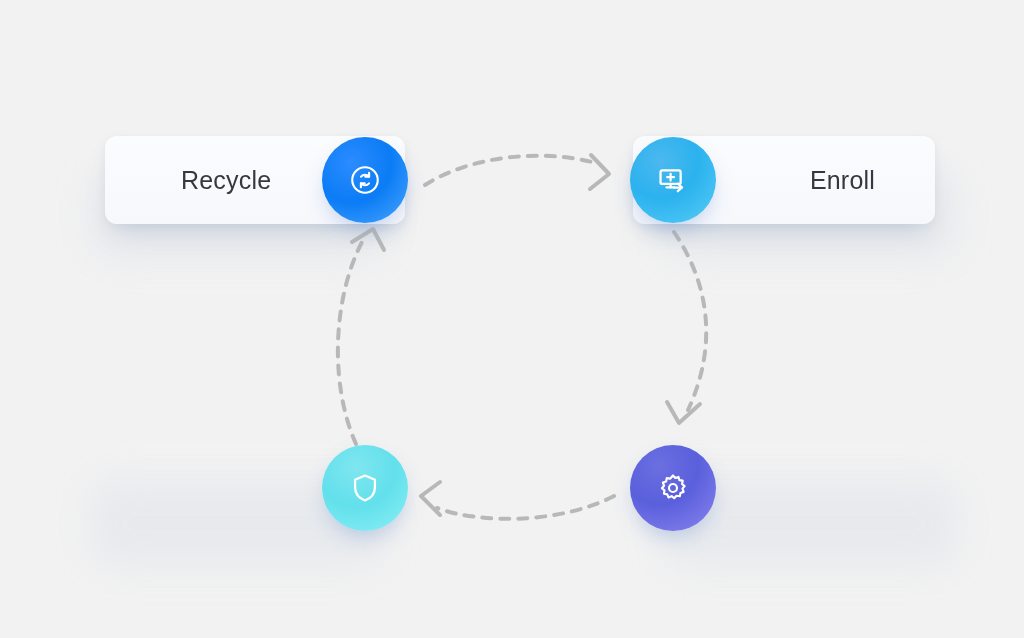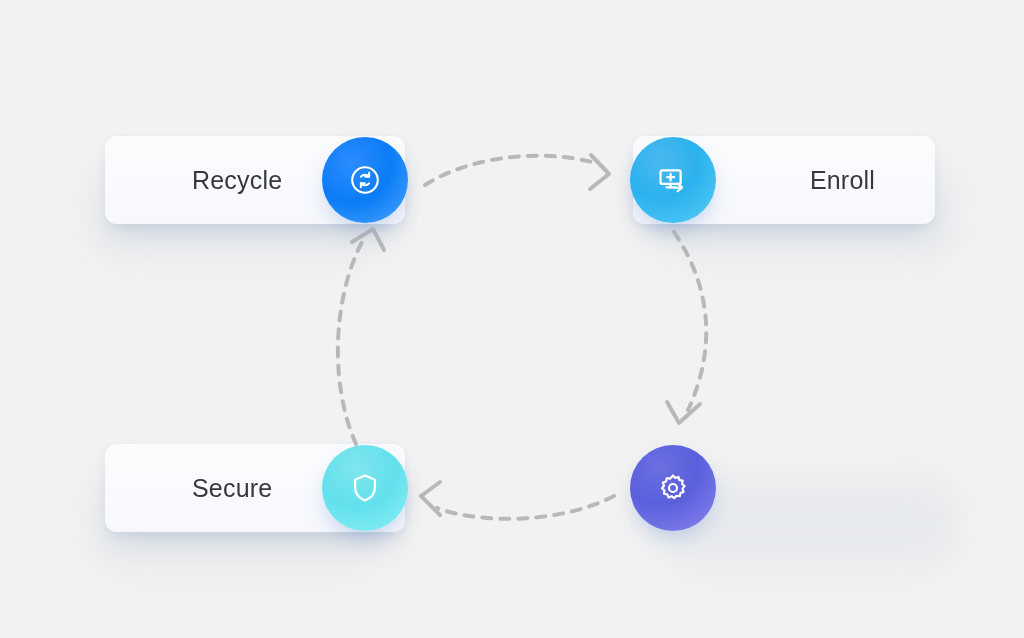--- a/index.html
+++ b/index.html
@@ -44,21 +44,21 @@
                 0 3px 8px rgba(170,185,205,.18);
     display: flex;
     align-items: center;
     box-sizing: border-box;
   }
   .card.left  { left: 105px; width: 300px; }
   .card.right { left: 633px; width: 302px; }
   .card.row-top    { top: 136px; }
   .card.row-bottom { top: 444px; }
 
-  .card.left  { justify-content: flex-start; padding-left: 43px; }
+  .card.left  { justify-content: flex-start; padding-left: 32px; }
   .card.right { justify-content: flex-end;  padding-right: 60px; }
 
   .card-label {
     font-size: 25px;
     color: #35393f;
     letter-spacing: .2px;
     white-space: nowrap;
   }
   .card.left .card-label  { margin-left: 44px; }
 
@@ -111,23 +111,20 @@
   <div class="blob b4"></div>
 
   <div class="card left row-top">
     <span class="card-label">Recycle</span>
   </div>
 
   <div class="card right row-top">
     <span class="card-label">Enroll</span>
   </div>
 
-  <div class="card left row-bottom">
-    <span class="card-label">Secure</span>
-  </div>
 
 
   <svg id="arrows" viewBox="0 0 1024 638">
     <g fill="none" stroke="#b8b8b8" stroke-width="4" stroke-linecap="round" stroke-linejoin="round">
 
       <g>
         <path d="M425,185 C470,156 540,149 592,162" stroke-dasharray="9 9"></path>
         <polyline points="591,155 609,174 590,189"></polyline>
       </g>
 

